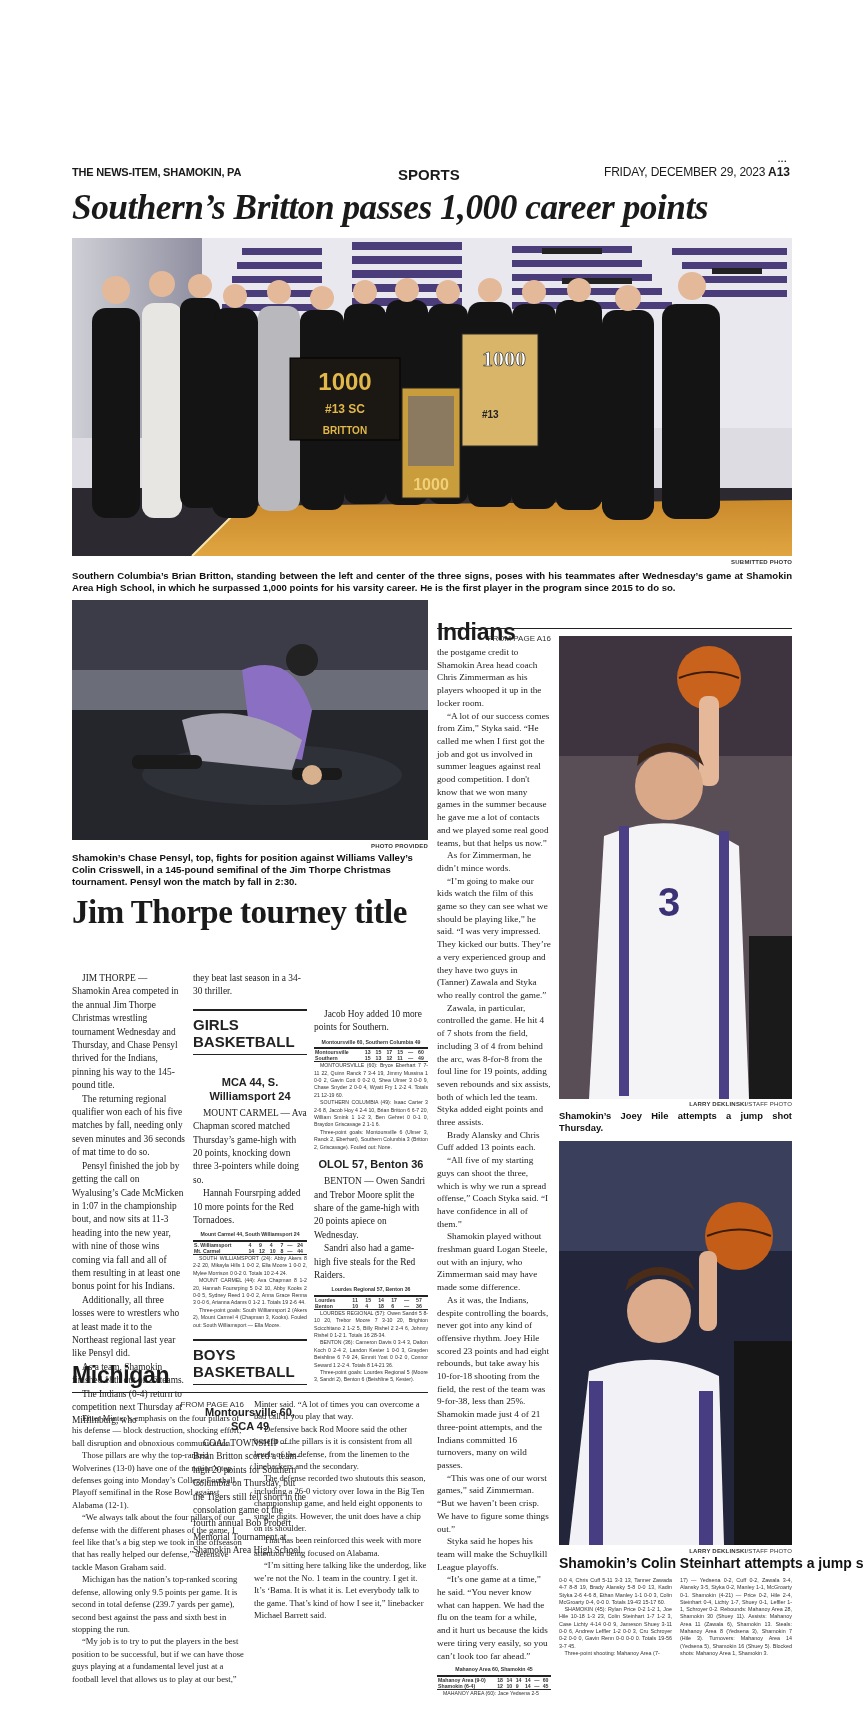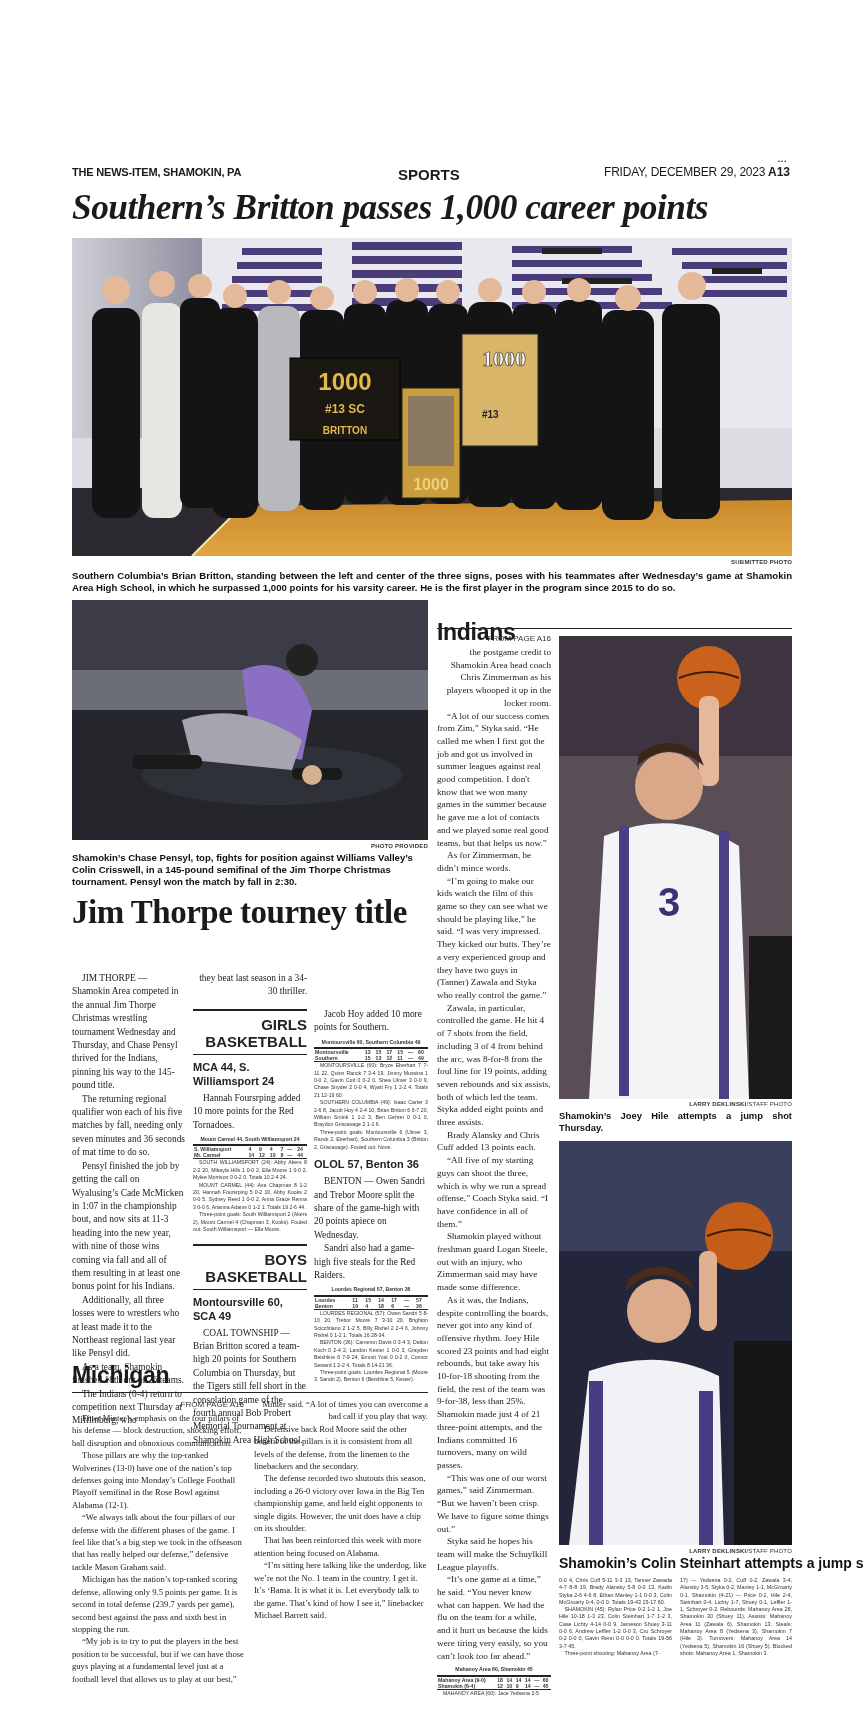--- a/index.html
+++ b/index.html
@@ -12,23 +12,23 @@
   .hdr-page{left:768px;top:165px;font:bold 12px "Liberation Sans",sans-serif;}
   .hdr-dots{left:778px;top:158px;font:6px "Liberation Sans",sans-serif;letter-spacing:1px;}
   .mainhead{left:72px;top:186px;font:italic bold 36px "Liberation Serif",serif;letter-spacing:-0.5px;white-space:nowrap;transform:scaleX(0.98);transform-origin:left;}
   
   .photo{overflow:hidden;}
   .credit{font:bold 6px "Liberation Sans",sans-serif;text-align:right;color:#333;letter-spacing:0.2px;}
   .cutline{font:bold 9.6px "Liberation Sans",sans-serif;line-height:12px;color:#111;}
   
   .col{font:9.4px "Liberation Serif",serif;line-height:13.4px;color:#222;}
   .col p{margin:0;text-indent:10px;}
-  .col p.noind{text-indent:0;text-align:right;}
-  .sect{font:bold 15px "Liberation Sans",sans-serif;text-align:right;border-top:2px solid #222;border-bottom:1px solid #222;padding:5px 0 4px;margin:10px 0 5px;}
-  .gamehead{font:bold 11px "Liberation Sans",sans-serif;line-height:14px;margin-bottom:4px;}
+  .col p.noind{text-indent:0;}
+  .sect{font:bold 15px "Liberation Sans",sans-serif;text-align:left;border-top:2px solid #222;border-bottom:1px solid #222;padding:5px 0 4px;margin:10px 0 20px;}
+  .gamehead{font:bold 11px "Liberation Sans",sans-serif;text-align:center;line-height:14px;margin-bottom:4px;}
   .box{font:5.2px "Liberation Sans",sans-serif;line-height:7.4px;color:#333;margin-top:4px;}
   .box .bt{font-weight:bold;text-align:center;border-bottom:1px solid #222;padding-bottom:1px;}
   .box table{width:100%;border-collapse:collapse;font:bold 5.2px "Liberation Sans",sans-serif;}
   .box td{padding:0 1px;}
   .box tr.r1 td{border-top:1px solid #222;}
   .box tr.r2 td{border-bottom:1px solid #222;}
   .box p{margin:0;text-indent:6px;text-align:justify;}
   .fromline{font:8px "Liberation Sans",sans-serif;text-align:right;color:#333;margin:4px 0 3px;}
   .jump{font:bold 23px "Liberation Sans",sans-serif;letter-spacing:-0.3px;}
   .rule{background:#222;height:1px;}
@@ -171,20 +171,21 @@
   <p>Pensyl finished the job by getting the call on Wyalusing’s Cade McMicken in 1:07 in the championship bout, and now sits at 11-3 heading into the new year, with nine of those wins coming via fall and all of them resulting in at least one bonus point for his Indians.</p>
   <p>Additionally, all three losses were to wrestlers who at least made it to the Northeast regional last year like Pensyl did.</p>
   <p>As a team, Shamokin finished 18th out of 26 teams.</p>
   <p>The Indians (0-4) return to competition next Thursday at Mifflinburg, who</p>
 </div>
 
 <div class="abs col" style="left:193px;top:972px;width:114px;">
   <p class="noind">they beat last season in a 34-30 thriller.</p>
   <div class="sect">GIRLS BASKETBALL</div>
   <div class="gamehead">MCA 44, S. Williamsport 24</div>
+  <p>MOUNT CARMEL — Ava Chapman scored matched Thursday’s game-high with 20 points, knocking down three 3-pointers while doing so.</p>
   <p>Hannah Foursrping added 10 more points for the Red Tornadoes.</p>
   <div class="box">
     <div class="bt">Mount Carmel 44, South Williamsport 24</div>
     <table>
       <tbody>
           <tr class="r1">
             <td>S. Williamsport</td>
             <td>4</td>
             <td>9</td>
             <td>4</td>

